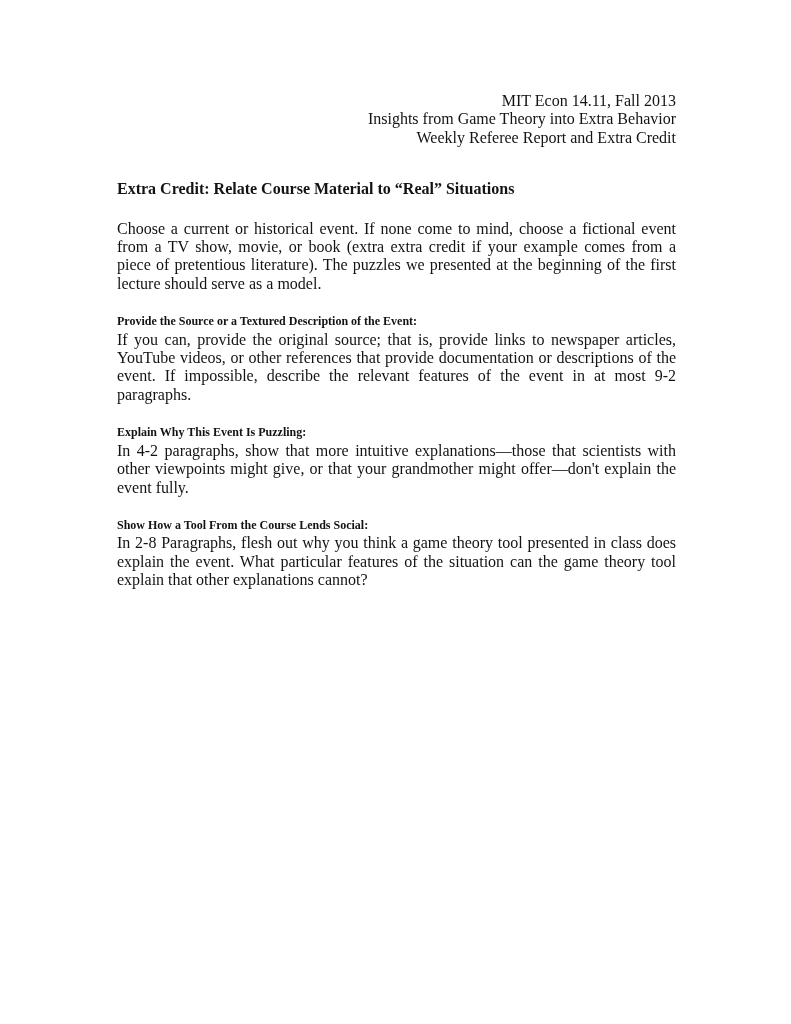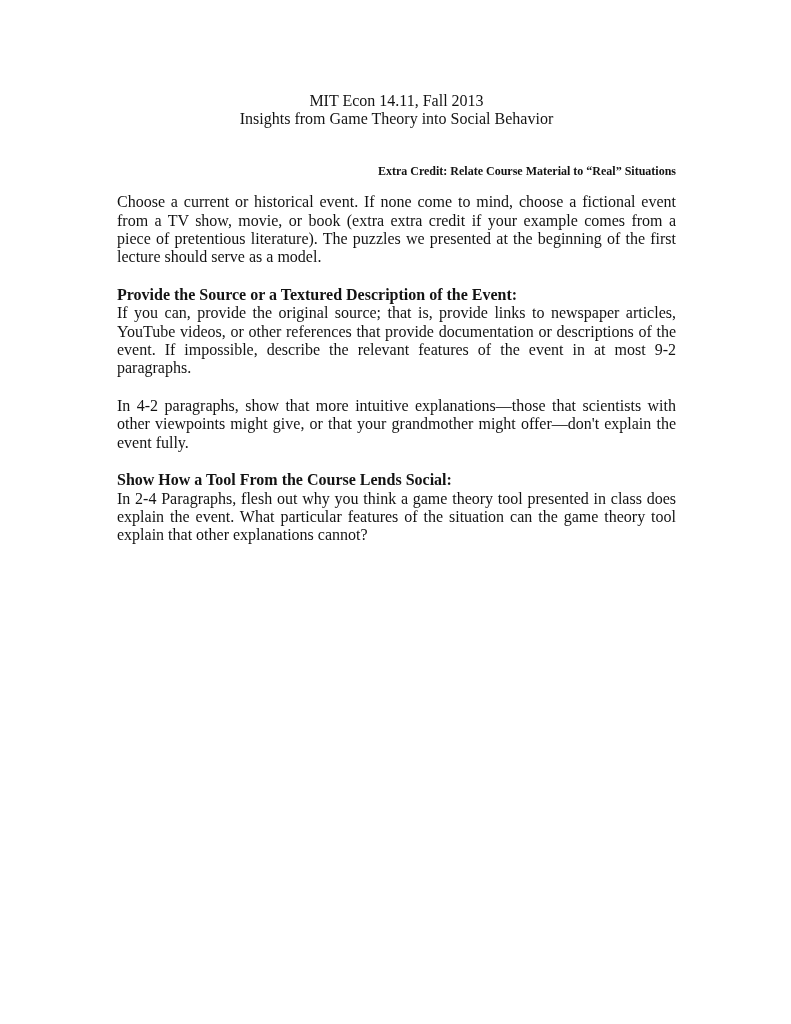--- a/index.html
+++ b/index.html
@@ -18,70 +18,72 @@
   .page {
     box-sizing: border-box;
     width: 791px;
     height: 1024px;
     padding: 92px 115px 0 117px;
     background: #ffffff;
   }
   .header-line {
     font-size: 16px;
     line-height: 18.4px;
-    text-align: center;
+    text-align: right;
   }
   .doc-title {
-    font-size: 12px;
+    font-size: 16px;
     line-height: 18.4px;
     font-weight: bold;
-    text-align: right;
+    text-align: left;
     margin: 33px 0 0 0;
   }
   .para {
     font-size: 16px;
     line-height: 18.4px;
     text-align: justify;
     margin: 0;
   }
   .intro {
-    margin-top: 13px;
+    margin-top: 21px;
   }
   .section {
     margin-top: 19px;
   }
   .section-heading {
-    font-size: 16px;
+    font-size: 12px;
     line-height: 18.4px;
     font-weight: bold;
     text-align: left;
     margin: 0;
   }
 </style>
 </head>
 <body>
 
 <div class="page">
 
   <div class="header">
     <div class="header-line">MIT Econ 14.11, Fall 2013</div>
-    <div class="header-line">Insights from Game Theory into Social Behavior</div>
+    <div class="header-line">Insights from Game Theory into Extra Behavior</div>
+    <div class="header-line">Weekly Referee Report and Extra Credit</div>
   </div>
 
   <h1 class="doc-title">Extra Credit: Relate Course Material to “Real” Situations</h1>
 
   <p class="para intro">Choose a current or historical event.  If none come to mind, choose a fictional event from a TV show, movie, or book (extra extra credit if your example comes from a piece of pretentious literature).  The puzzles we presented at the beginning of the first lecture should serve as a model.</p>
 
   <div class="section">
     <h2 class="section-heading">Provide the Source or a Textured Description of the Event:</h2>
     <p class="para">If you can, provide the original source; that is, provide links to newspaper articles, YouTube videos, or other references that provide documentation or descriptions of the event.  If impossible, describe the relevant features of the event in at most 9-2 paragraphs.</p>
   </div>
 
   <div class="section">
+    <h2 class="section-heading">Explain Why This Event Is Puzzling:</h2>
     <p class="para">In 4-2 paragraphs, show that more intuitive explanations—those that scientists with other viewpoints might give, or that your grandmother might offer—don't explain the event fully.</p>
   </div>
 
   <div class="section">
     <h2 class="section-heading">Show How a Tool From the Course Lends Social:</h2>
-    <p class="para">In 2-4 Paragraphs, flesh out why you think a game theory tool presented in class does explain the event.  What particular features of the situation can the game theory tool explain that other explanations cannot?</p>
+    <p class="para">In 2-8 Paragraphs, flesh out why you think a game theory tool presented in class does explain the event.  What particular features of the situation can the game theory tool explain that other explanations cannot?</p>
   </div>
 
 </div>
 
 </body></html>

